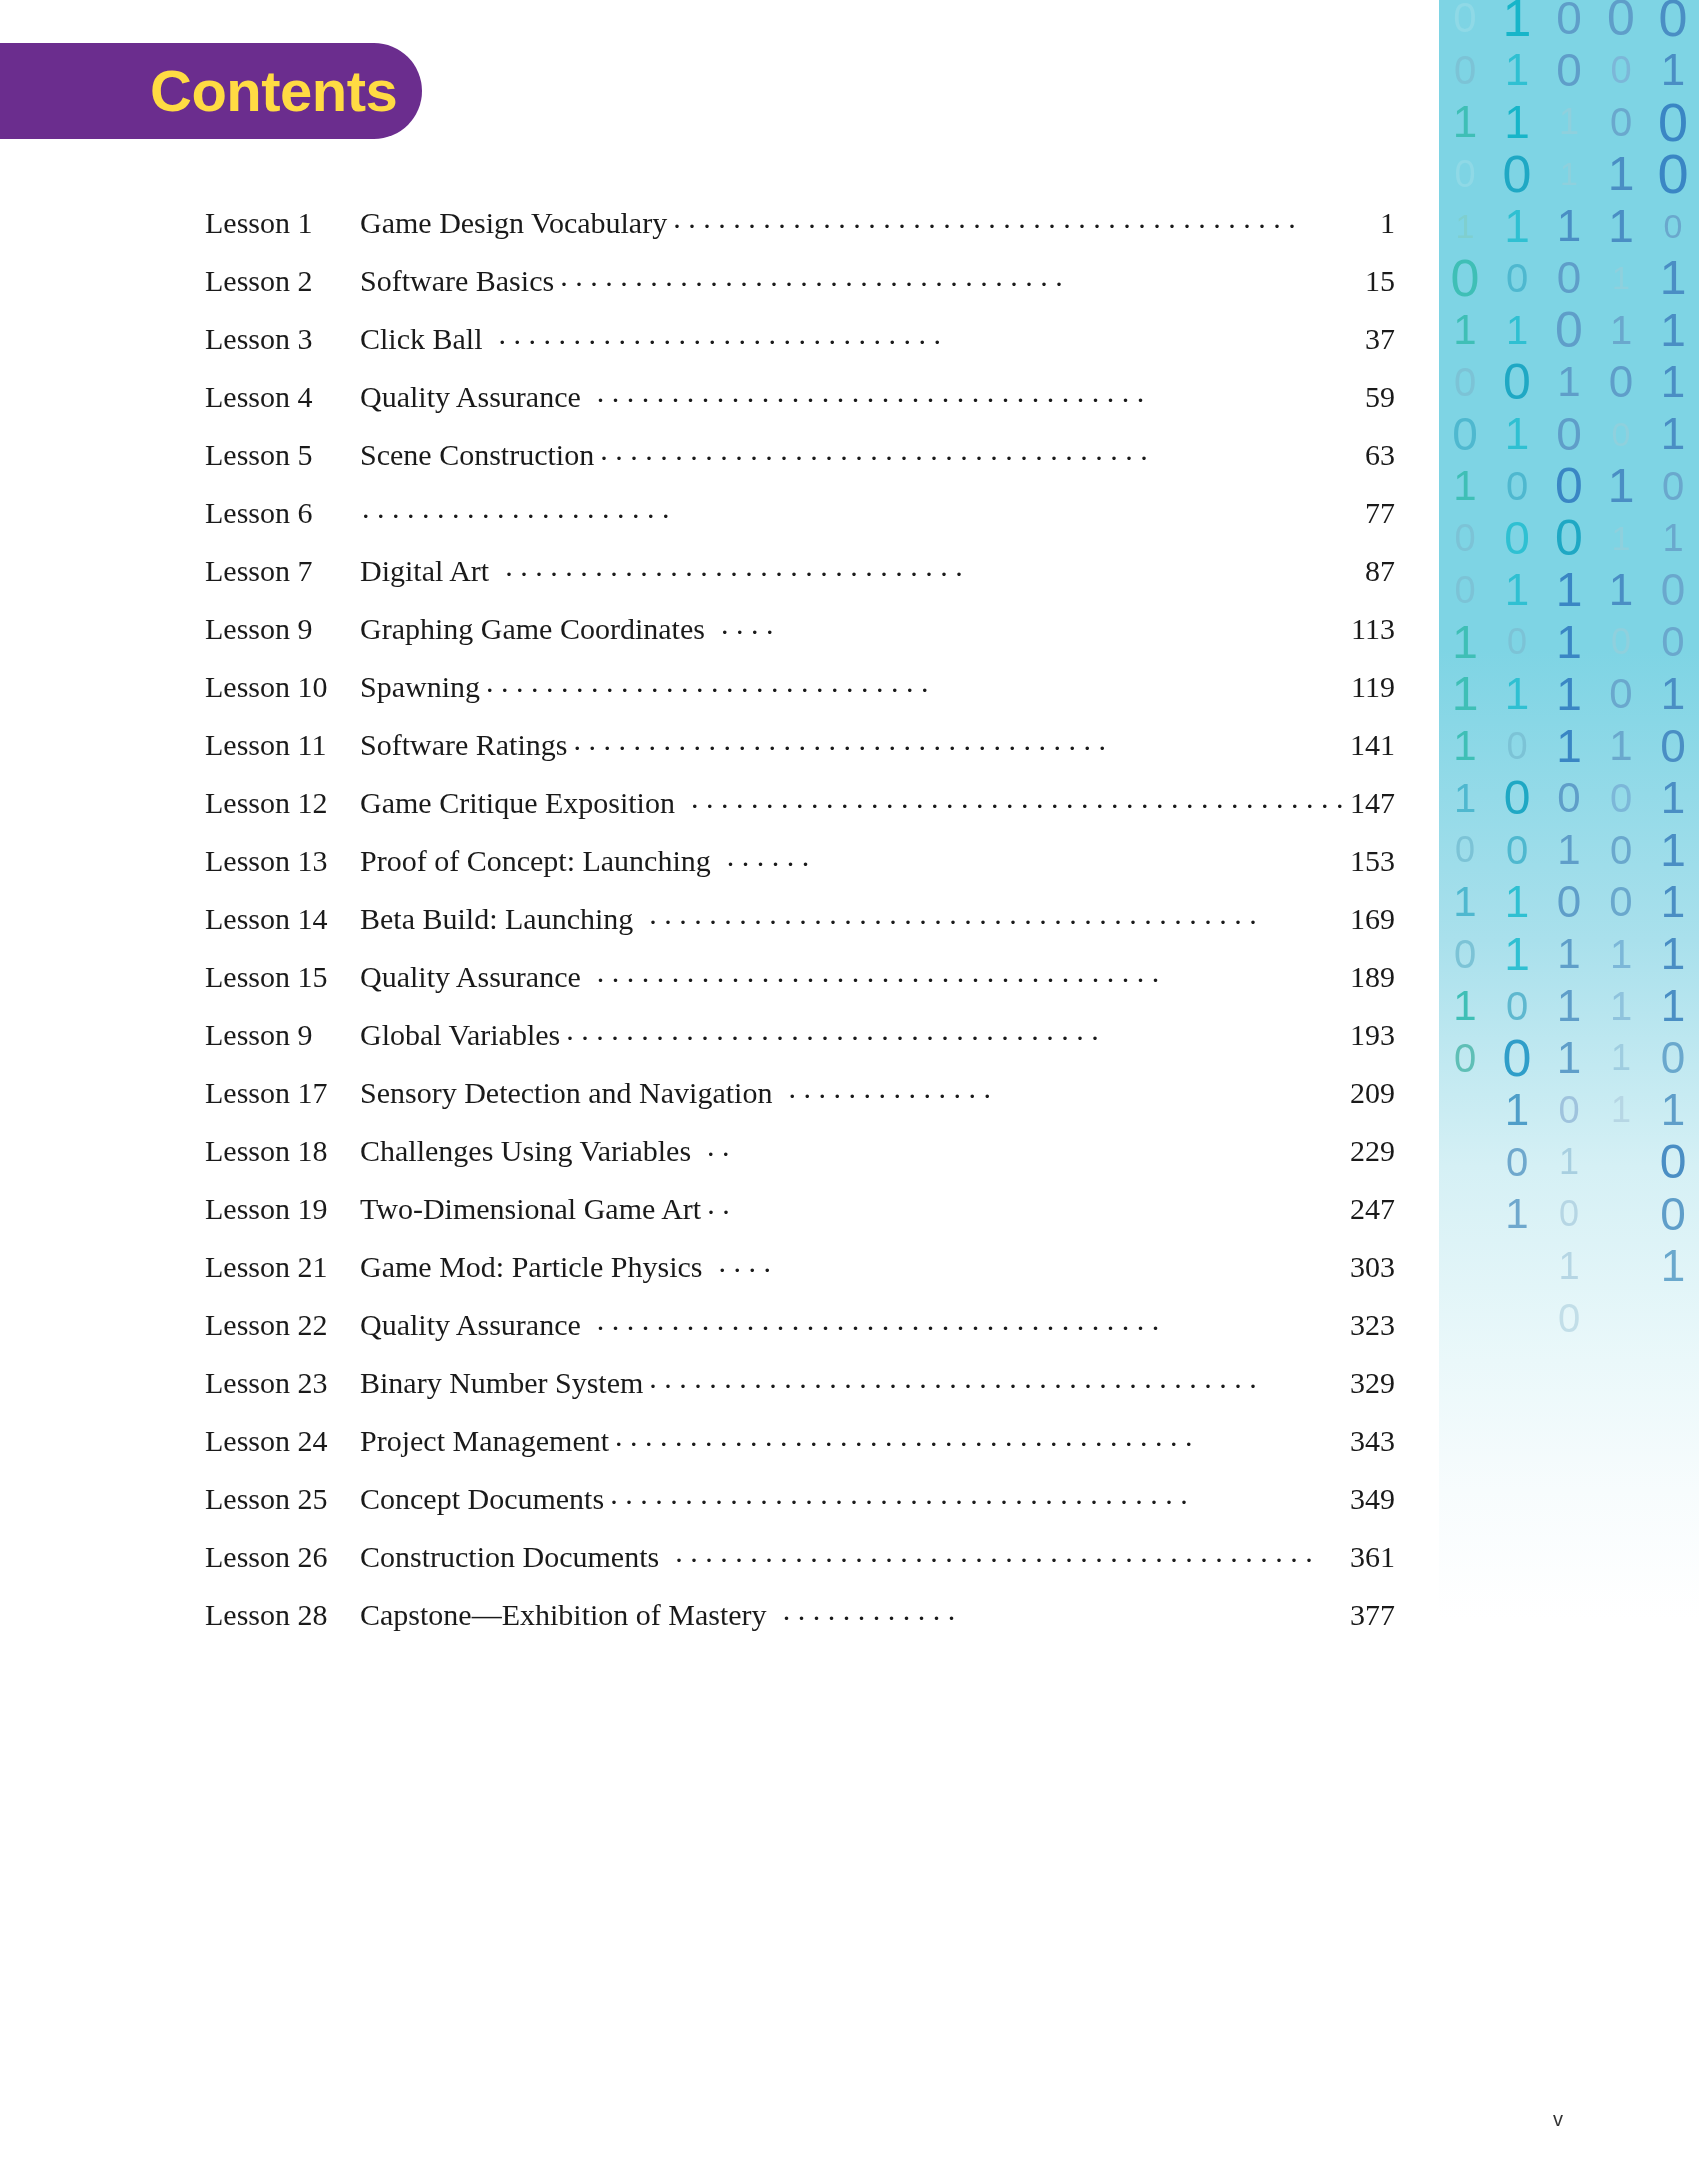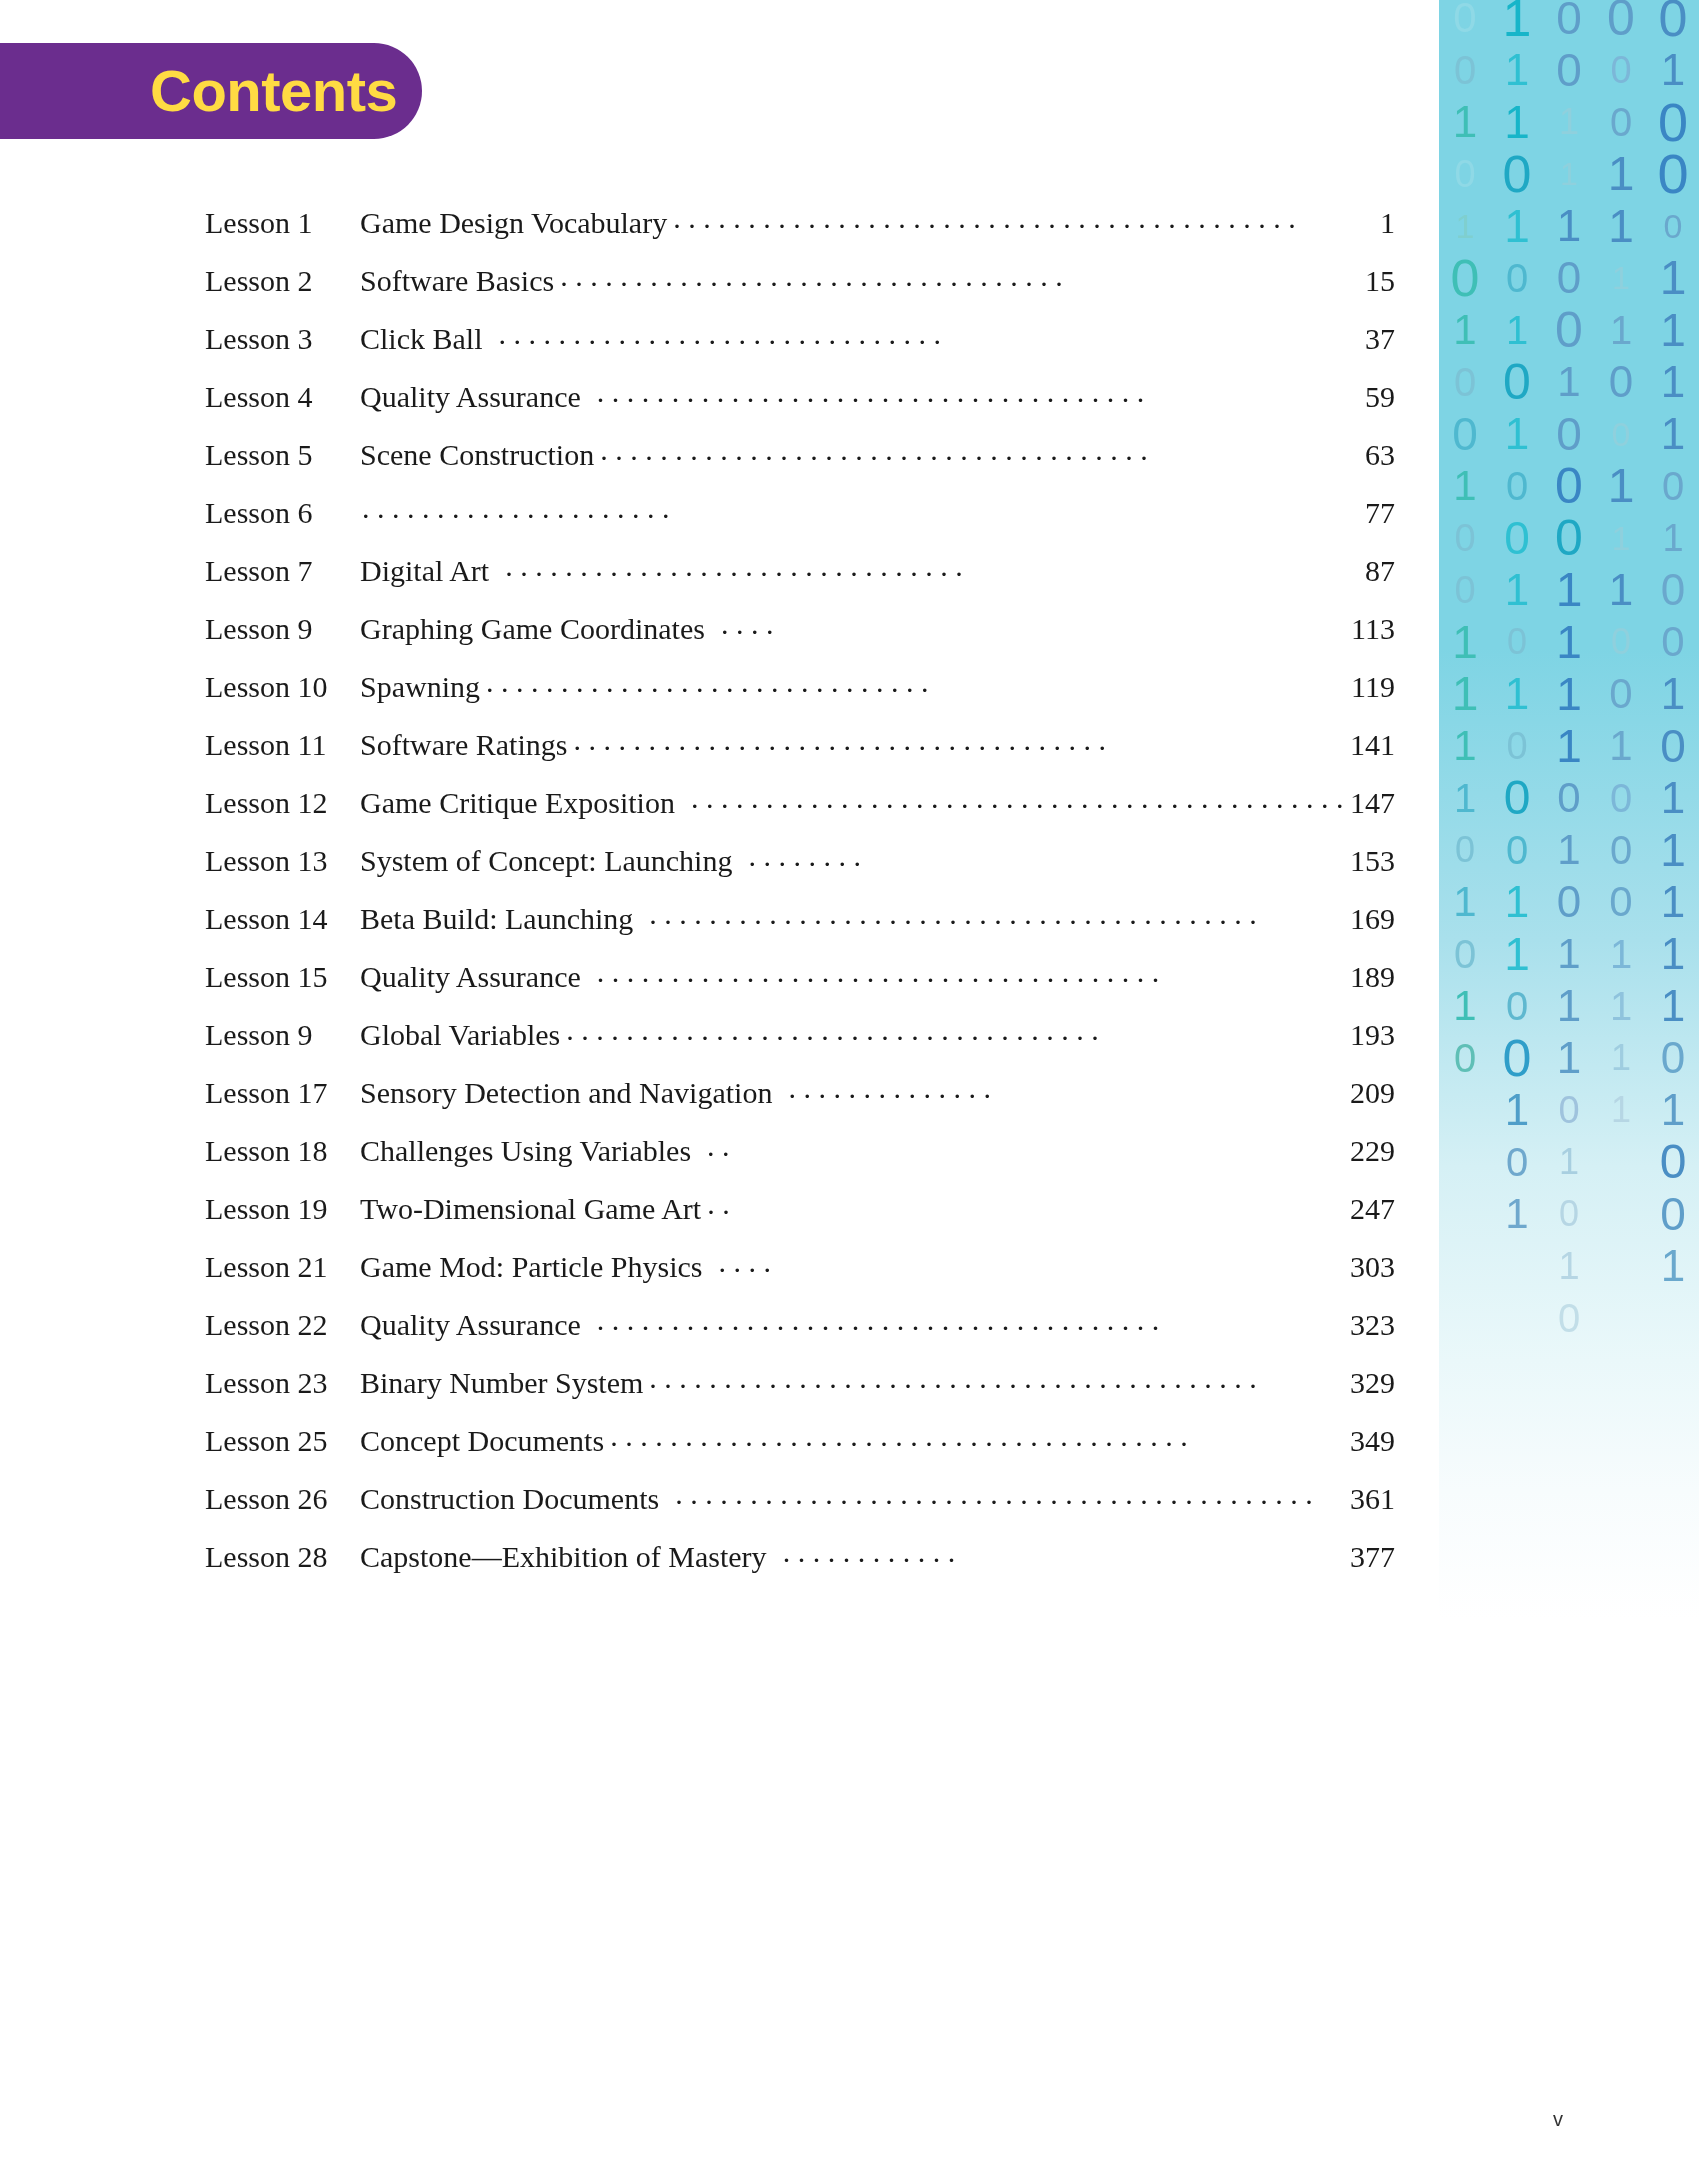--- a/index.html
+++ b/index.html
@@ -402,21 +402,21 @@
         <span class="toc-page">141</span>
       </div>
       <div class="toc-row gap-before-dots">
         <span class="toc-lesson">Lesson 12</span>
         <span class="toc-title">Game Critique Exposition</span>
         <span class="toc-leader"></span>
         <span class="toc-page">147</span>
       </div>
       <div class="toc-row gap-before-dots">
         <span class="toc-lesson">Lesson 13</span>
-        <span class="toc-title">System of Concept: Launching</span>
+        <span class="toc-title">Proof of Concept: Launching</span>
         <span class="toc-leader"></span>
         <span class="toc-page">153</span>
       </div>
       <div class="toc-row gap-before-dots">
         <span class="toc-lesson">Lesson 14</span>
         <span class="toc-title">Beta Build: Launching</span>
         <span class="toc-leader"></span>
         <span class="toc-page">169</span>
       </div>
       <div class="toc-row gap-before-dots">
@@ -461,20 +461,26 @@
         <span class="toc-leader"></span>
         <span class="toc-page">323</span>
       </div>
       <div class="toc-row">
         <span class="toc-lesson">Lesson 23</span>
         <span class="toc-title">Binary Number System</span>
         <span class="toc-leader"></span>
         <span class="toc-page">329</span>
       </div>
       <div class="toc-row">
+        <span class="toc-lesson">Lesson 24</span>
+        <span class="toc-title">Project Management</span>
+        <span class="toc-leader"></span>
+        <span class="toc-page">343</span>
+      </div>
+      <div class="toc-row">
         <span class="toc-lesson">Lesson 25</span>
         <span class="toc-title">Concept Documents</span>
         <span class="toc-leader"></span>
         <span class="toc-page">349</span>
       </div>
       <div class="toc-row gap-before-dots">
         <span class="toc-lesson">Lesson 26</span>
         <span class="toc-title">Construction Documents</span>
         <span class="toc-leader"></span>
         <span class="toc-page">361</span>

